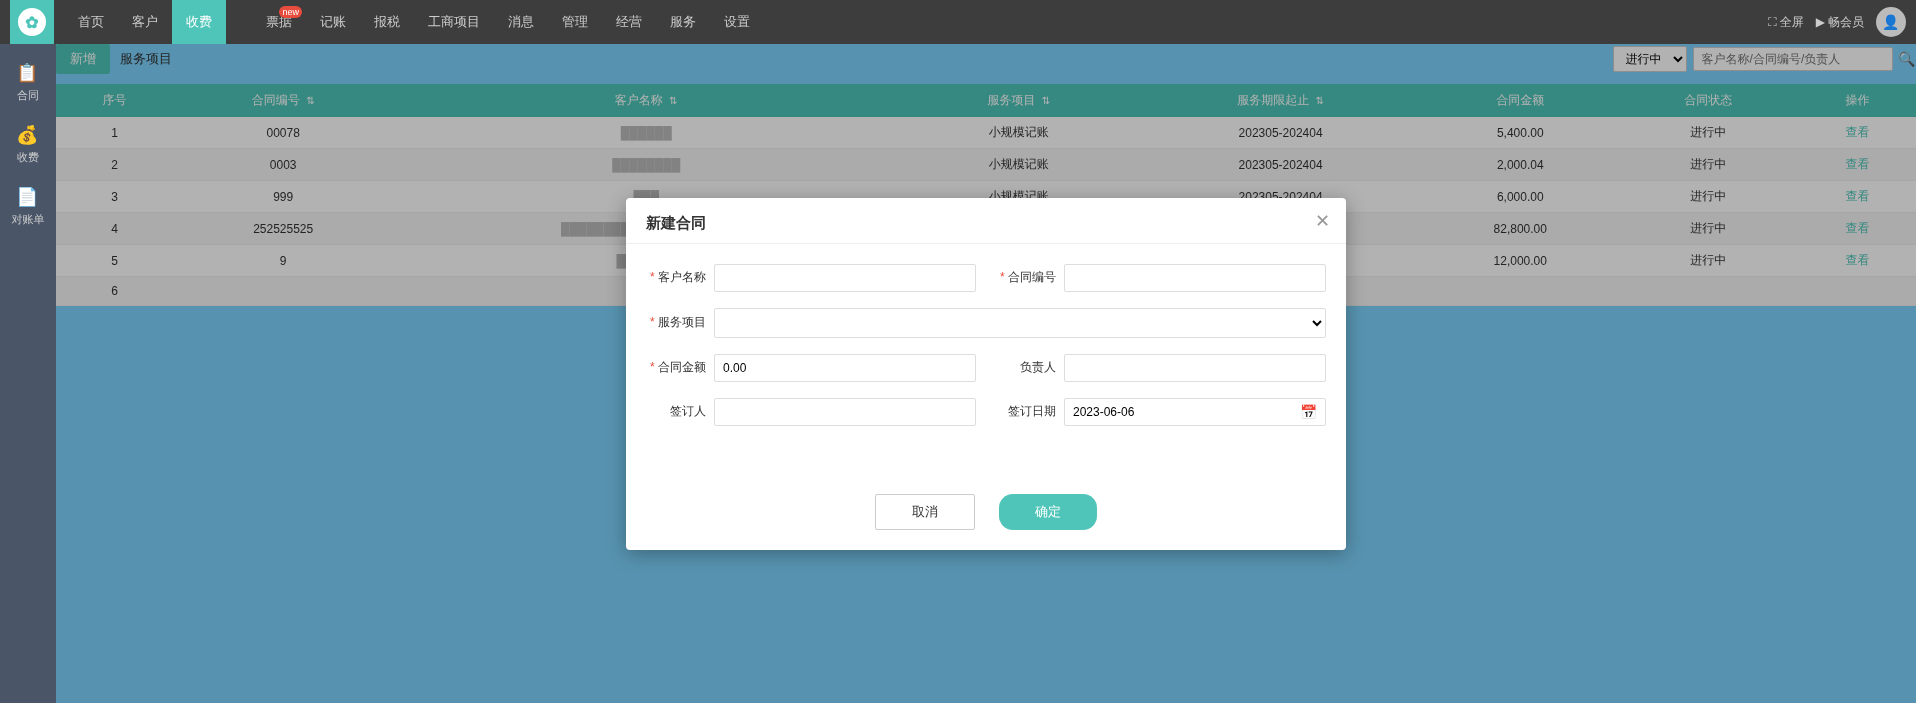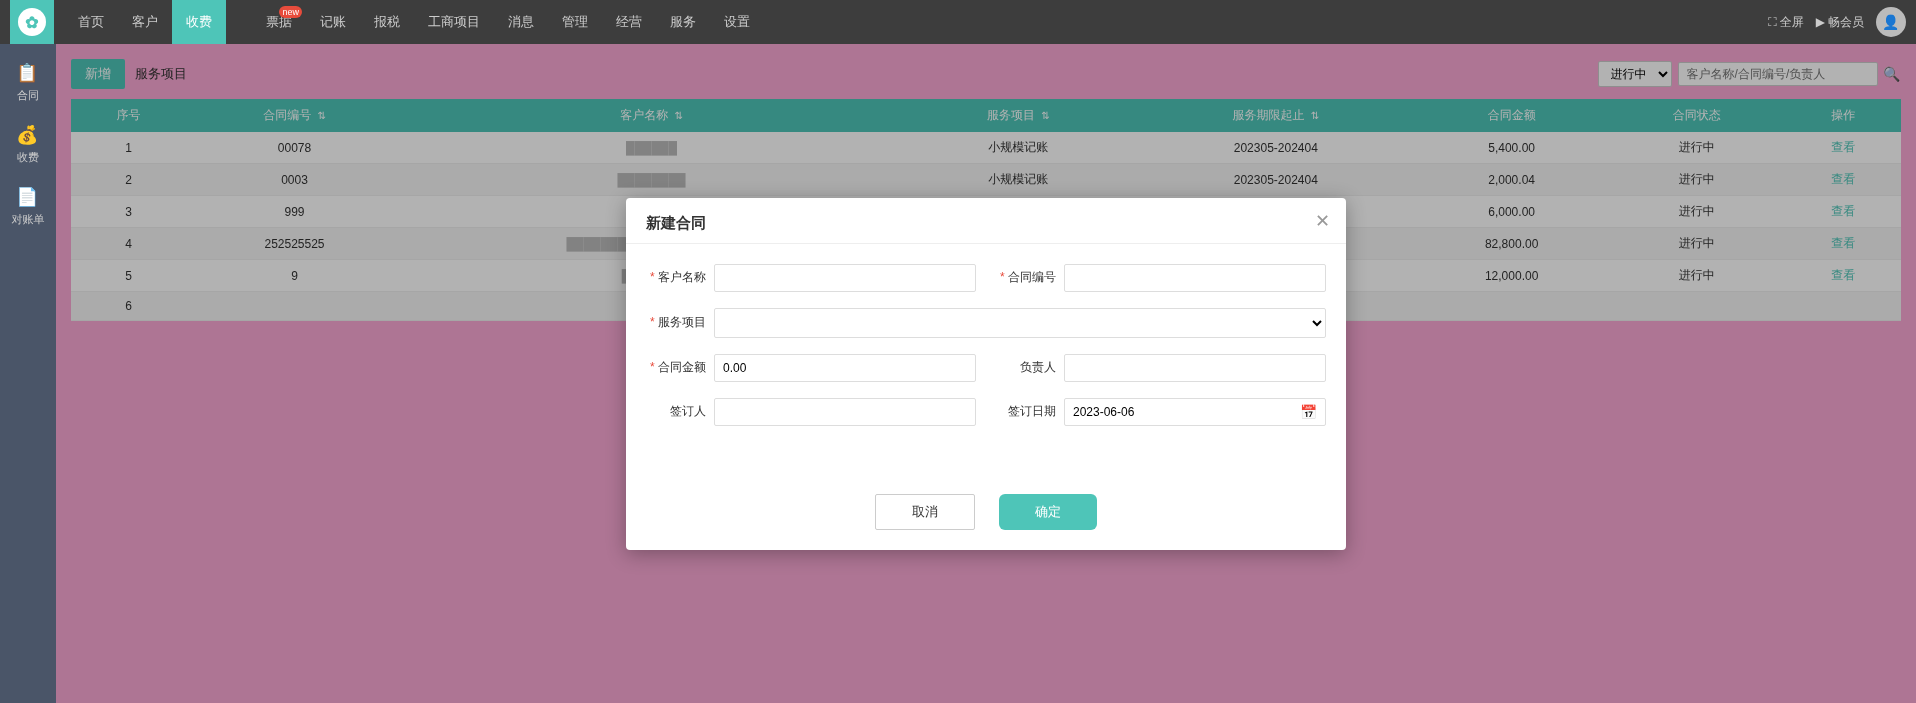--- a/index.html
+++ b/index.html
@@ -100,22 +100,21 @@
       border-radius: 4px;
     }
     .sidebar-item .s-icon {
       font-size: 18px;
       color: #9bb;
     }
 
     
     .content {
       flex: 1;
-      background: #f9a8d4;
-      padding: 15px;
+      background: #7dd3fc;
       position: relative;
       overflow: hidden;
     }
 
     
     .table-toolbar {
       display: flex;
       align-items: center;
       gap: 10px;
       margin-bottom: 10px;
@@ -286,21 +285,21 @@
       border-radius: 2px;
       color: #333;
     }
     .btn-confirm {
       padding: 8px 36px;
       background: #4ec5b8;
       color: white;
       border: none;
       font-size: 13px;
       cursor: pointer;
-      border-radius: 6px;
+      border-radius: 14px;
       text-align: right;
     }
     .input-with-icon {
       flex: 1;
       position: relative;
       display: flex;
       align-items: center;
     }
     .input-with-icon .form-input {
       width: 100%;

